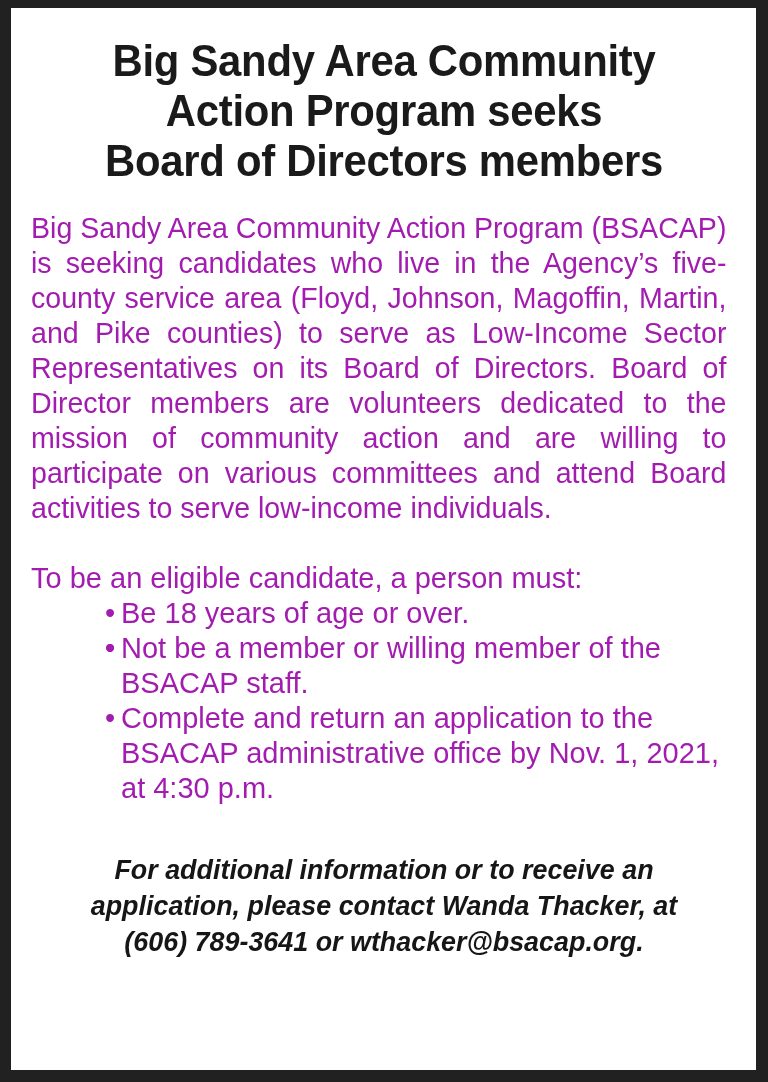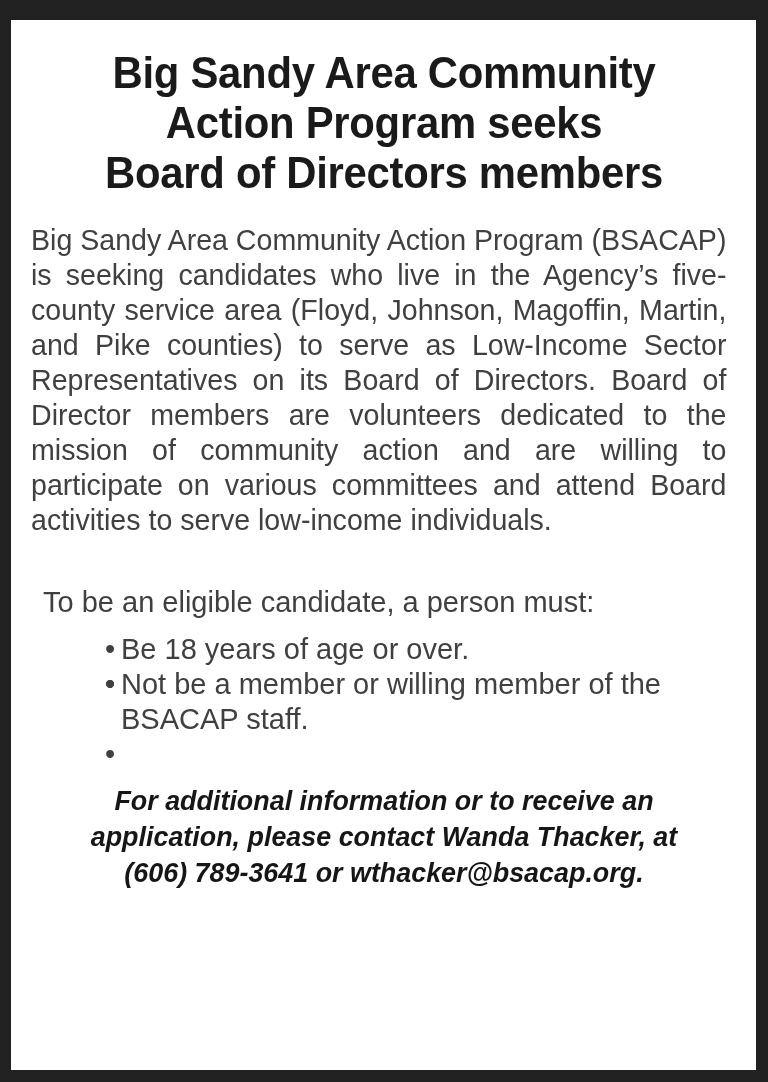--- a/index.html
+++ b/index.html
@@ -7,21 +7,21 @@
     padding: 0;
     background: #ffffff;
   }
 
   #ad {
     position: relative;
     width: 768px;
     height: 1082px;
     box-sizing: border-box;
     background: #212121;
-    padding: 20px 12px 12px 11px;
+    padding: 8px 12px 12px 11px;
     overflow: hidden;
   }
 
   .ad-inner {
     box-sizing: border-box;
     width: 100%;
     height: 100%;
     background: #ffffff;
     padding: 20px 19px 0 20px;
     overflow: hidden;
@@ -43,21 +43,21 @@
   .headline .hl-line {
     display: block;
     white-space: nowrap;
   }
 
   
   .body-block {
     font-family: "Liberation Sans", sans-serif;
     font-size: 29px;
     line-height: 35px;
-    color: #404040;
+    color: #a21caf;
     margin-top: 25px;
   }
 
   .para-justified {
     text-align: justify;
     text-justify: inter-word;
     margin: 0;
     hyphens: manual;
     transform: scaleX(0.985);
     transform-origin: left top;
@@ -65,21 +65,21 @@
   .para-justified:last-child {
     text-align-last: left;
   }
 
   .spacer-line {
     height: 35px;
   }
 
   .para-plain {
     text-align: left;
-    margin: 12px;
+    margin: 0;
   }
 
   
   .bullet-list {
     list-style: none;
     margin: 0;
     padding: 0;
   }
   .bullet-list li {
     position: relative;
@@ -142,20 +142,21 @@
         </li>
         <li>
           <span class="bullet-dot">•</span>
         </li>
         <li>
           <span class="bullet-dot">•</span>
           <span class="bullet-text">Not be a member or willing member of the BSACAP staff.</span>
         </li>
         <li>
           <span class="bullet-dot">•</span>
+          <span class="bullet-text">Complete and return an application to the BSACAP administrative office by Nov. 1, 2021, at 4:30 p.m.</span>
         </li>
       </ul>
 
     </div>
 
     <div class="footer-block">
       <span class="ft-line">For additional information or to receive an</span>
       <span class="ft-line">application, please contact Wanda Thacker, at</span>
       <span class="ft-line">(606) 789-3641 or wthacker@bsacap.org.</span>
     </div>

